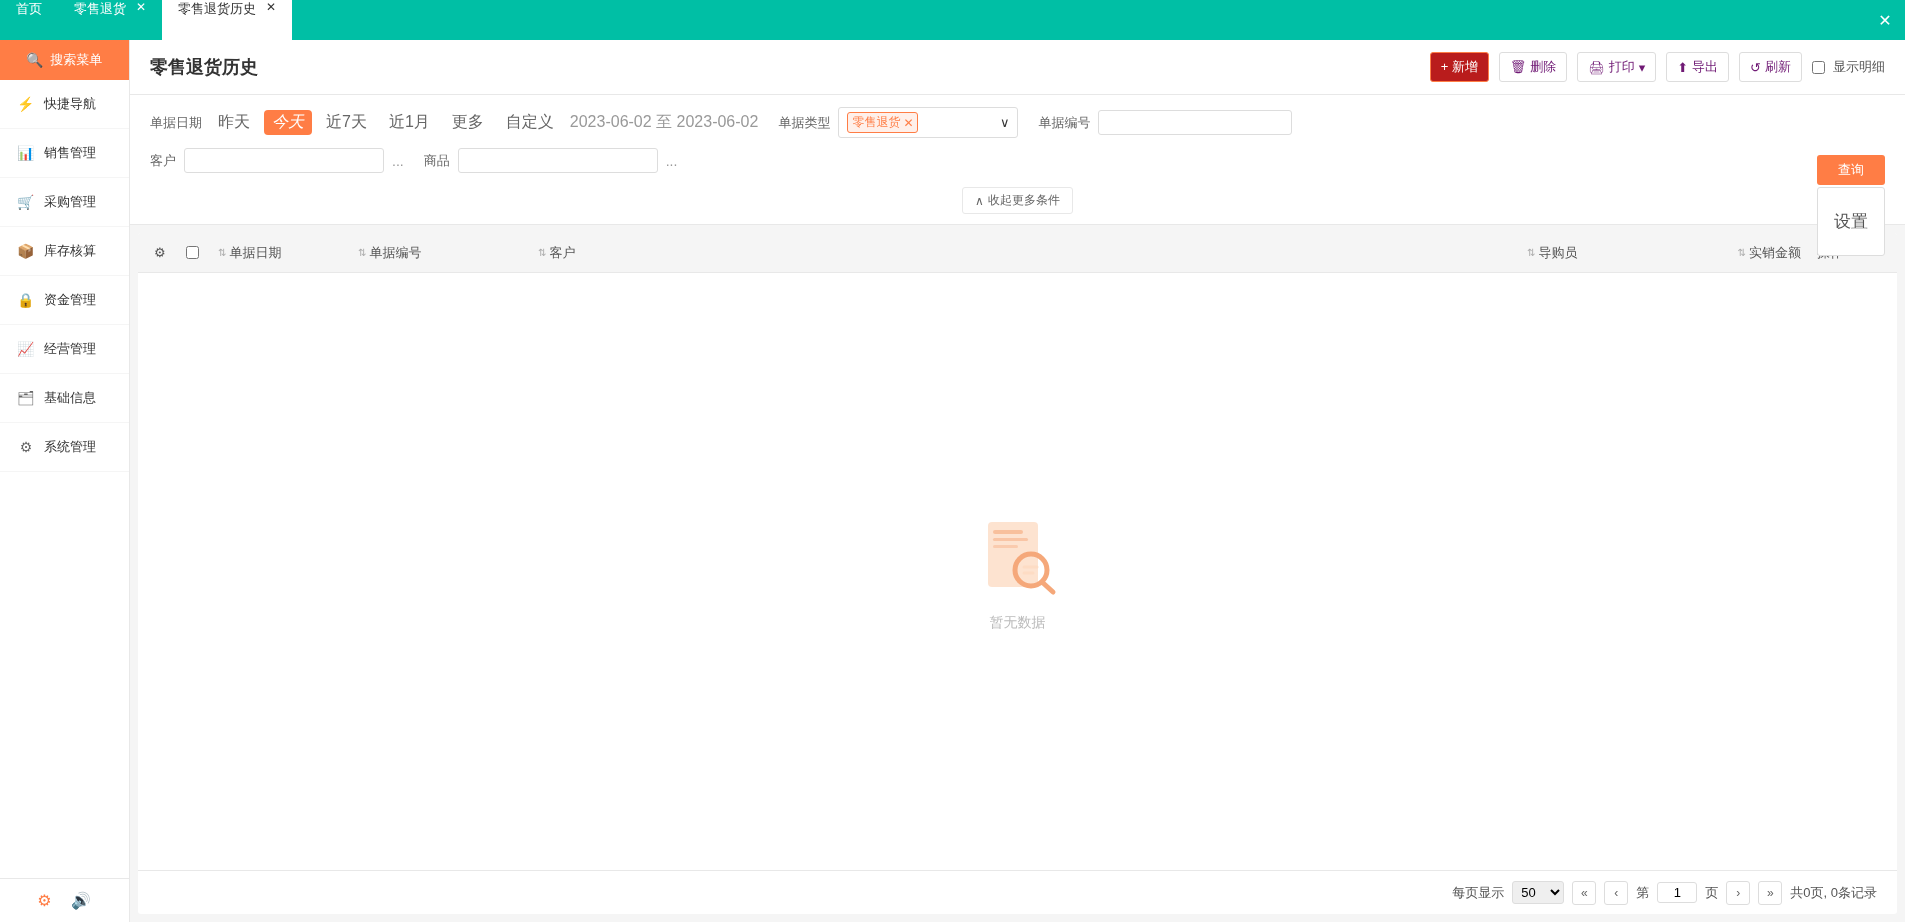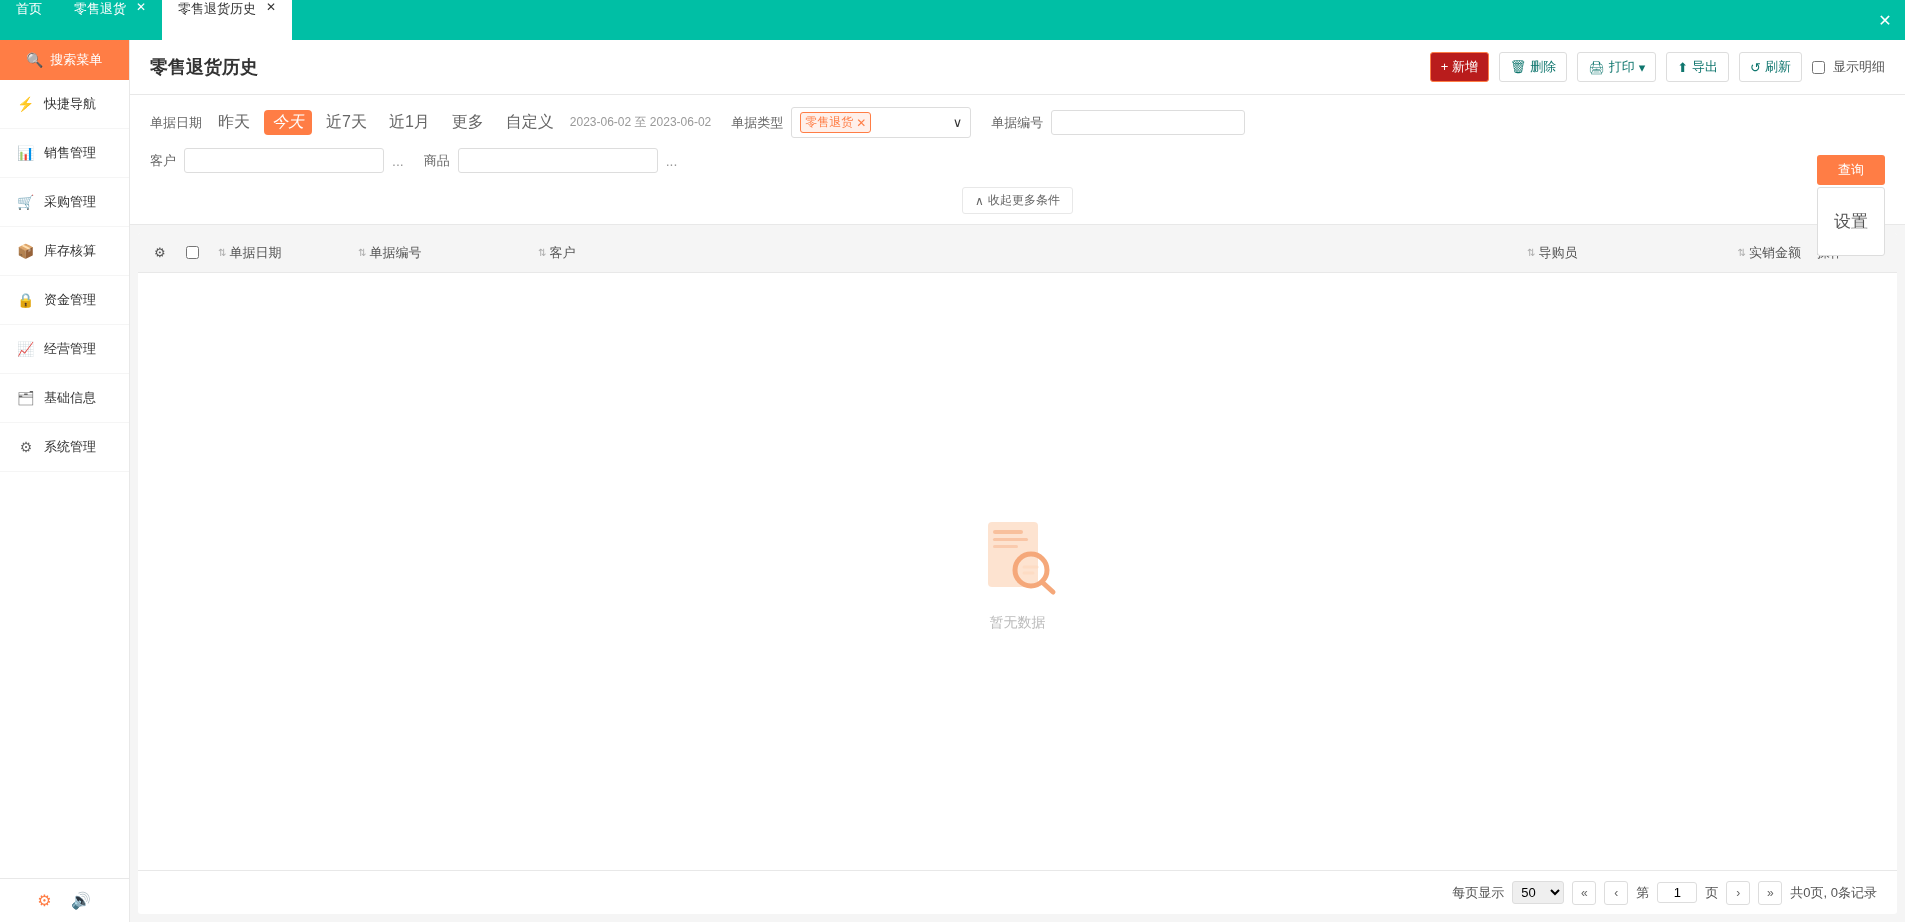--- a/index.html
+++ b/index.html
@@ -149,21 +149,21 @@
     }
     .toolbar-btn {
       display: flex;
       align-items: center;
       gap: 4px;
       padding: 5px 10px;
       border: 1px solid #ddd;
       background: #fff;
       border-radius: 3px;
       font-size: 13px;
-      color: #0f766e;
+      color: #701a75;
       cursor: pointer;
       white-space: nowrap;
     }
     .toolbar-btn.primary {
       background: #b91c1c;
       color: #fff;
       border-color: #FF7D45;
     }
     .display-switch {
       display: flex;
@@ -211,21 +211,21 @@
       border-radius: 3px;
     }
     .date-btn.active {
       background: #FF7D45;
       color: #fff;
       border-radius: 4px;
       padding: 2px 8px;
       font-style: italic;
     }
     .date-range {
-      font-size: 12px;
+      font-size: 16px;
       color: #999;
     }
     .filter-select {
       display: flex;
       align-items: center;
       gap: 4px;
       border: 1px solid #ddd;
       border-radius: 3px;
       padding: 4px 8px;
       font-size: 13px;

